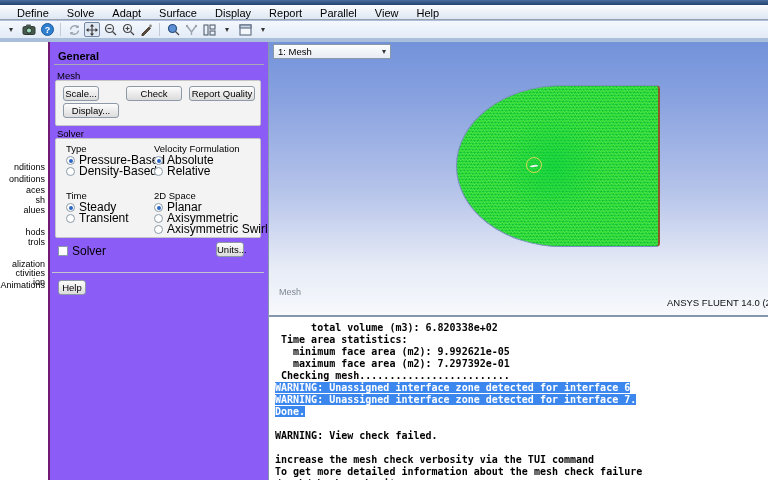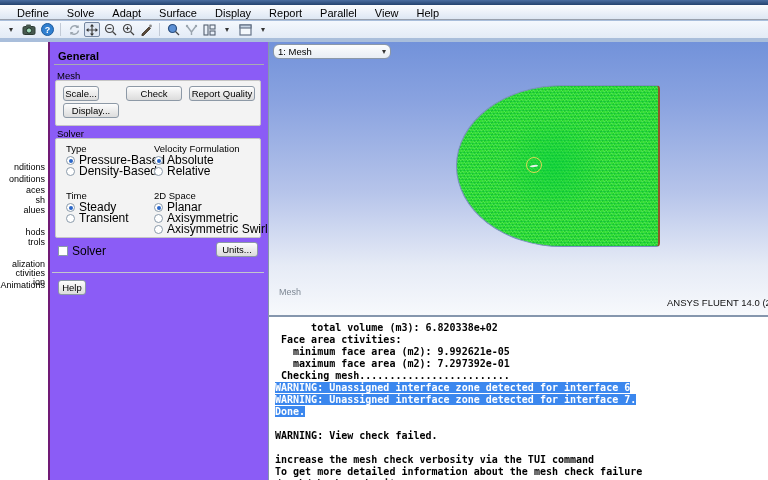--- a/index.html
+++ b/index.html
@@ -45,21 +45,21 @@
   .radio.on::after { content:""; position:absolute; left:2px; top:2px; width:4px; height:4px; border-radius:50%; background:#2a66c8; }
   .rlbl { font-size:12px; color:#000; white-space:nowrap; }
   .checkbox { width:10px; height:10px; border:1px solid #8a9aaa; background:#fff; flex:none; }
   .panel-sep { position:absolute; left:2px; width:212px; height:1px; background:#c2c6cc; }
 
   
   .gfx { position:absolute; left:268px; top:42px; width:500px; height:273px; overflow:hidden;
     border-left:1px solid #8596ad;
     background:linear-gradient(#7292da 0%, #8aa3e0 22%, #b6c4ea 55%, #e6ebf6 82%, #f7f9fc 100%); }
   .combo { position:absolute; left:4px; top:2px; width:118px; height:15px;
-    background:linear-gradient(#fcfdfe,#e8edf4); border:1px solid #8b98a8; border-radius:6px;
+    background:linear-gradient(#fcfdfe,#e8edf4); border:1px solid #8b98a8; border-radius:0;
     display:flex; align-items:center; font-size:9.5px; padding:0 4px; color:#000; }
   .combo .caret { margin-left:auto; }
   .mesh-shape { position:absolute; left:187px; top:43px; width:204px; height:162px;
     background-color:#35df35;
     background-image:
       radial-gradient(circle 70px at 48% 50%, rgba(0,205,60,.55), rgba(0,205,60,0) 72%),
       repeating-linear-gradient(0deg, rgba(0,185,55,.45) 0 1px, transparent 1px 3px),
       repeating-linear-gradient(60deg, rgba(140,255,140,.30) 0 1px, transparent 1px 3px),
       repeating-linear-gradient(120deg, rgba(0,150,45,.28) 0 1px, transparent 1px 3px);
     border:1px solid #7b8fc0; border-right:2px solid #96522a;
@@ -262,40 +262,40 @@
     </div>
     <div class="radio-row" style="left:104px; top:180px">
       <span class="radio"></span>
       <span class="rlbl">Axisymmetric Swirl</span>
     </div>
 
     <div class="radio-row" style="left:8px; top:202px">
       <span class="checkbox"></span>
       <span class="rlbl">Solver</span>
     </div>
-    <div class="btn" style="left:166px; top:200px; width:42px; height:15px; line-height:13px">Units...</div>
+    <div class="btn" style="left:166px; top:200px; width:28px; height:15px; line-height:13px">Units...</div>
 
     <div class="panel-sep" style="top:230px"></div>
     <div class="btn" style="left:8px; top:238px; width:28px; height:15px; line-height:13px">Help</div>
   </div>
 
   <div class="gfx">
     <div class="combo">
       <span>1: Mesh</span>
       <span class="caret">▾</span>
     </div>
     <div class="mesh-shape"></div>
     <div class="probe-circle"></div>
     <div class="anno-left">Mesh</div>
     <div class="anno-right">ANSYS FLUENT 14.0 (2</div>
   </div>
 
   <div class="console">
     <div class="cline">      total volume (m3): 6.820338e+02</div>
-    <div class="cline"> Face area ctivities:</div>
+    <div class="cline"> Time area statistics:</div>
     <div class="cline">   minimum face area (m2): 9.992621e-05</div>
     <div class="cline">   maximum face area (m2): 7.297392e-01</div>
     <div class="cline"> Checking mesh.........................</div>
     <div class="cline"><span class="sel">WARNING: Unassigned interface zone detected for interface 6</span></div>
     <div class="cline"><span class="sel">WARNING: Unassigned interface zone detected for interface 7.</span></div>
     <div class="cline"><span class="sel">Done.</span></div>
     <div class="cline"></div>
     <div class="cline">WARNING: View check failed.</div>
     <div class="cline"></div>
     <div class="cline">increase the mesh check verbosity via the TUI command</div>

